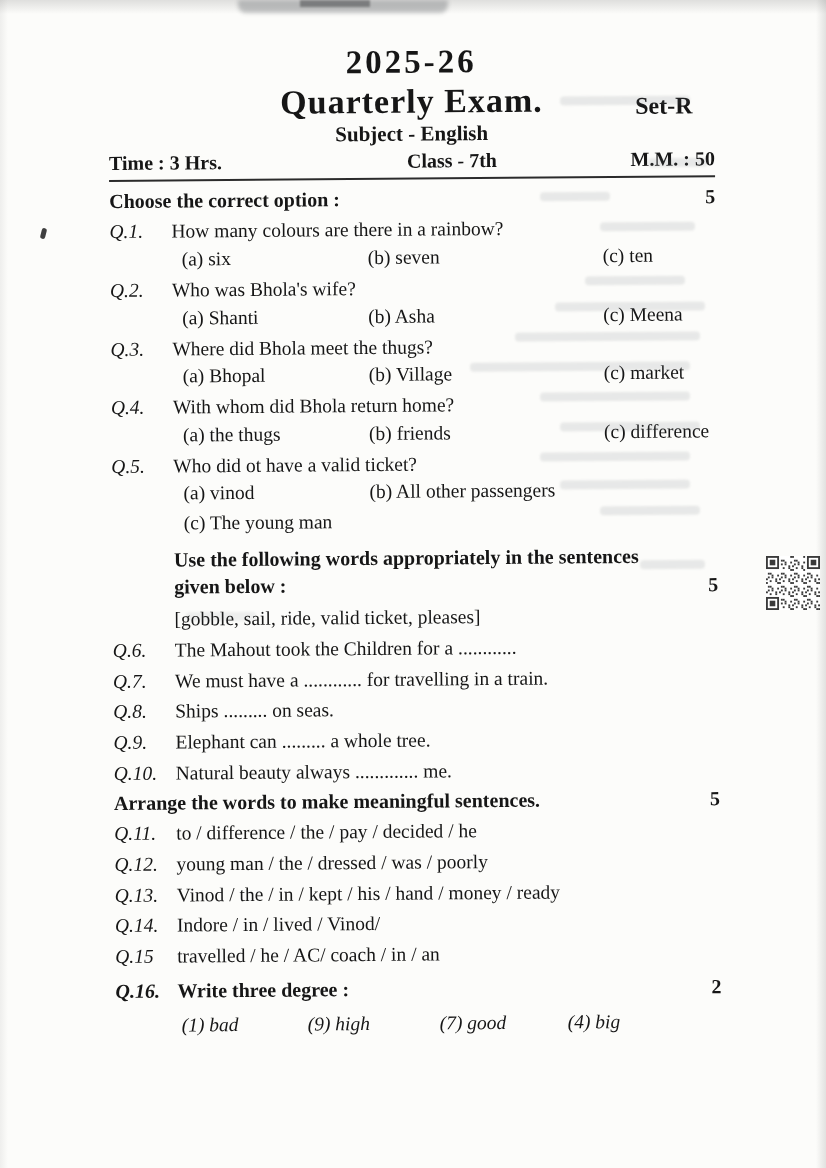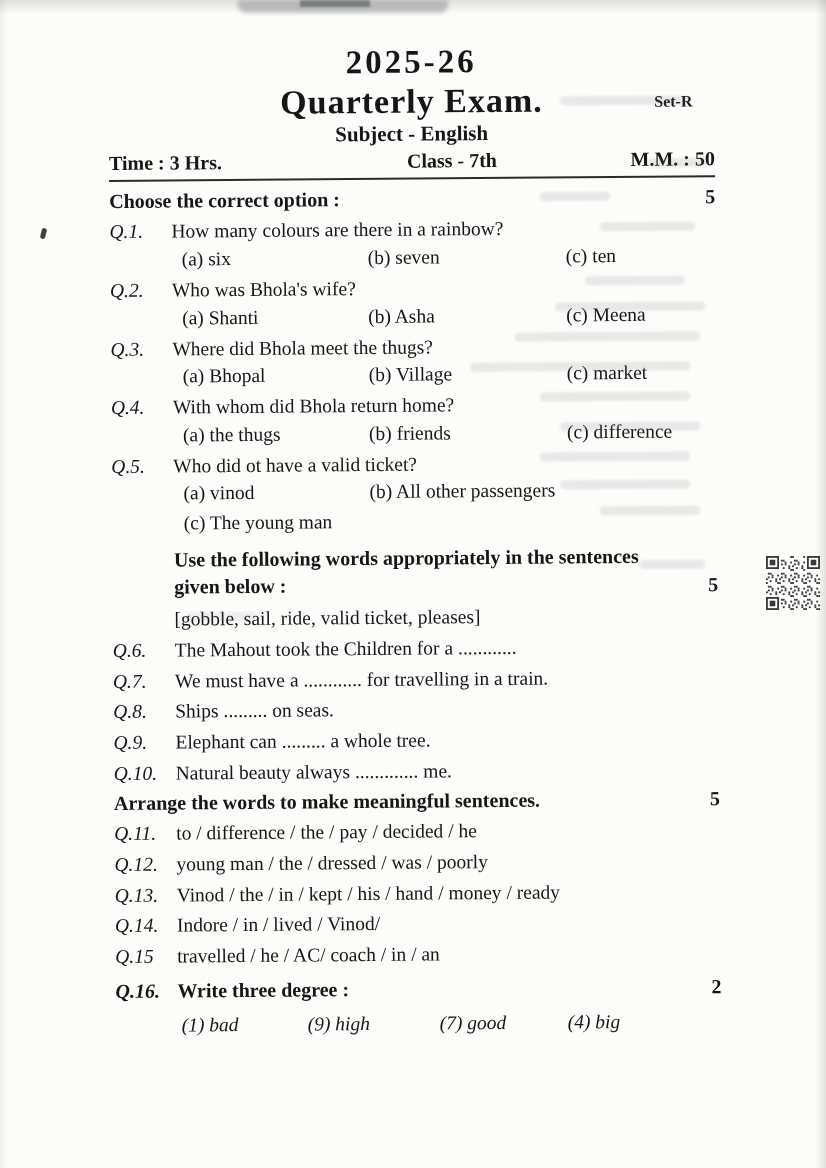--- a/index.html
+++ b/index.html
@@ -20,42 +20,42 @@
       #fcfcfa;
   }
   .sheet {
     position:absolute; left:108px; top:46px; width:606px;
     transform:rotate(-0.45deg); transform-origin:top left;
   }
   
   .year { text-align:center; font-weight:bold; font-size:33px; letter-spacing:3px; }
   .title-row { position:relative; text-align:center; margin-top:2px; }
   .title { display:inline-block; font-size:34px; font-weight:bold; letter-spacing:1px; }
-  .set { position:absolute; right:22px; top:12px; font-size:16px; font-weight:bold; }
+  .set { position:absolute; right:22px; top:12px; font-size:24px; font-weight:bold; }
   .subject { text-align:center; font-weight:bold; font-size:21px; margin-top:1px; }
   .meta-row { display:flex; align-items:baseline; margin-top:3px; font-weight:bold; font-size:20px; }
   .meta-time { width:210px; }
   .meta-class { flex:1; text-align:center; }
   .meta-mm { width:130px; text-align:right; }
   .rule { height:2px; background:#2b2b2b; margin-top:5px; }
   
   main { margin-top:7px; font-size:19.5px; line-height:1.22; }
   .row { position:relative; }
   .heading-row { display:flex; justify-content:space-between; font-weight:bold; font-size:20px; margin:5px 0 7px; }
   .marks { font-weight:bold; }
   .q-row { display:flex; margin:7px 0 2px; }
   .q-row.bold { font-weight:bold; font-size:20px; margin-top:10px; }
   .qnum { width:62px; flex:none;font-style:italic; }
   .qtext { flex:1; }
   .q-marks { flex:none; width:44px; text-align:right; font-weight:bold; }
   .opt-row { display:flex; padding-left:72px; margin:4px 0 6px; }
   .opt { flex:none; }
   .opt:nth-child(1) { width:186px; }
   .opt:nth-child(2) { width:198px; }
-  .opt:nth-child(3) { flex:1; }
+  .opt:nth-child(3) { flex:1;margin-left:37px; }
   .heading2-row { display:flex; align-items:flex-end; margin:11px 0 3px; }
   .h2text { margin-left:62px; width:512px; font-weight:bold; font-size:20px; line-height:1.35; }
   .h2marks { margin-left:auto; font-weight:bold; font-size:20px; }
   .plain-row { padding-left:62px; margin:7px 0 5px; }
   .opt4-row { display:flex; padding-left:66px; margin:11px 0; }
   .o4 { flex:none;font-style:italic; }
   .o4:nth-child(1) { width:126px; }
   .o4:nth-child(2) { width:132px; }
   .o4:nth-child(3) { width:128px; }
   .o4:nth-child(4) { flex:1; }

